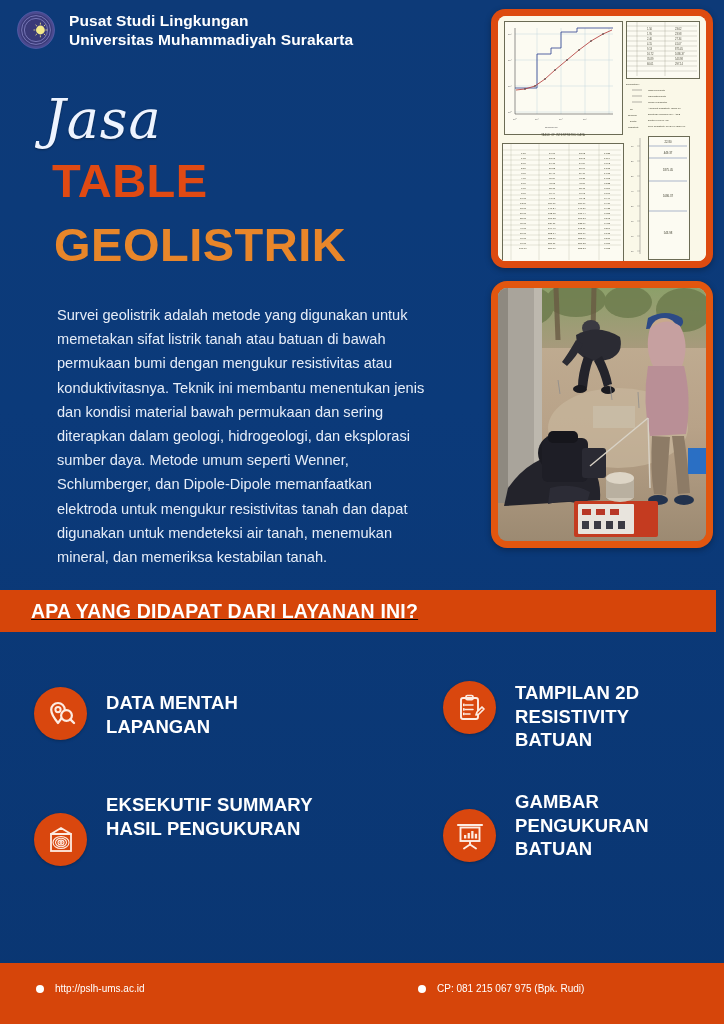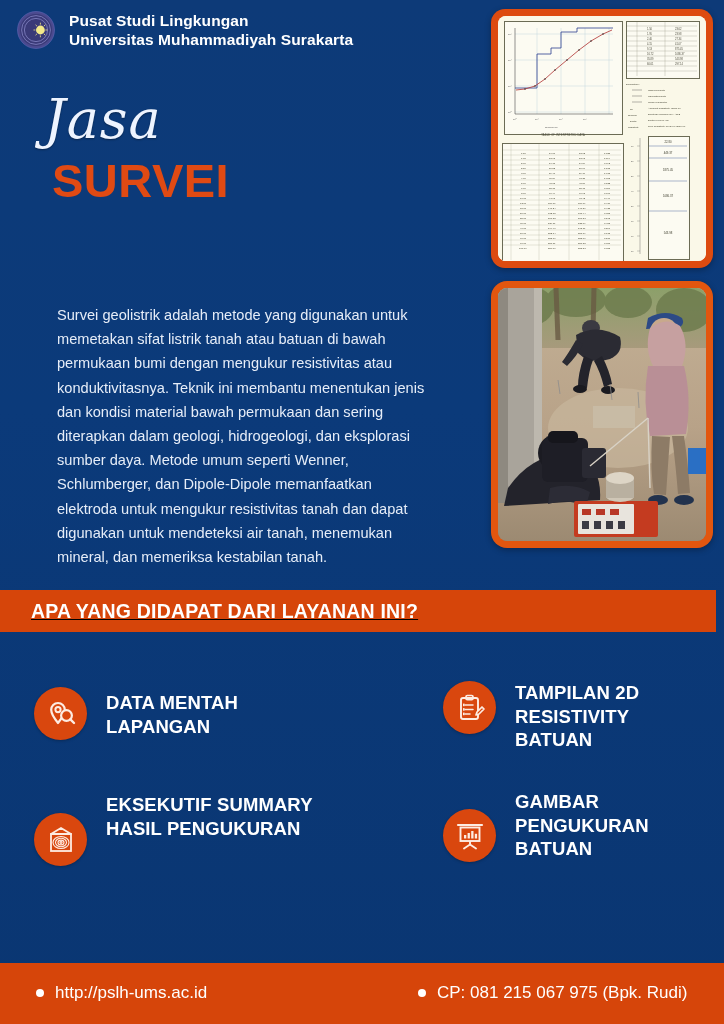--- a/index.html
+++ b/index.html
@@ -141,21 +141,21 @@
   .f4{left:443px;top:125px;width:270px;}
   .f4 .bub{margin-top:19px;}
 
   
   .footer{
     position:absolute;left:0;top:963px;width:724px;height:61px;
     background:#d6450a;
   }
   .fitem{
     position:absolute;display:flex;align-items:center;gap:11px;
-    color:#ffffff;font-size:17px;top:20px;
+    color:#ffffff;font-size:10px;top:20px;
   }
   .fitem.a{left:36px;}
   .fitem.b{left:418px;}
   .dot{width:8px;height:8px;border-radius:50%;background:#ffffff;flex:none;}
 
   svg{display:block;}
 </style>
 </head>
 <body>
 
@@ -192,21 +192,22 @@
         </g>
       </svg>
     </div>
     <div>
       <div class="org">Pusat Studi Lingkungan</div>
       <div class="org">Universitas Muhammadiyah Surakarta</div>
     </div>
   </div>
 
   <div class="jasa">Jasa</div>
-  <div class="t1">SURVEI</div>
+  <div class="t1">TABLE</div>
+  <div class="t2">GEOLISTRIK</div>
 
   <div class="body-copy">Survei geolistrik adalah metode yang digunakan untuk memetakan sifat listrik tanah atau batuan di bawah permukaan bumi dengan mengukur resistivitas atau konduktivitasnya. Teknik ini membantu menentukan jenis dan kondisi material bawah permukaan dan sering diterapkan dalam geologi, hidrogeologi, dan eksplorasi sumber daya. Metode umum seperti Wenner, Schlumberger, dan Dipole-Dipole memanfaatkan elektroda untuk mengukur resistivitas tanah dan dapat digunakan untuk mendeteksi air tanah, menemukan mineral, dan memeriksa kestabilan tanah.</div>
 
   <div class="card card-chart">
     <div class="card-inner">
       <div class="doc">
 
         <div class="plotbox">
           <svg width="115" height="110" viewBox="0 0 115 110">
             <rect x="0" y="0" width="115" height="110" fill="#fcfbf2"></rect>

